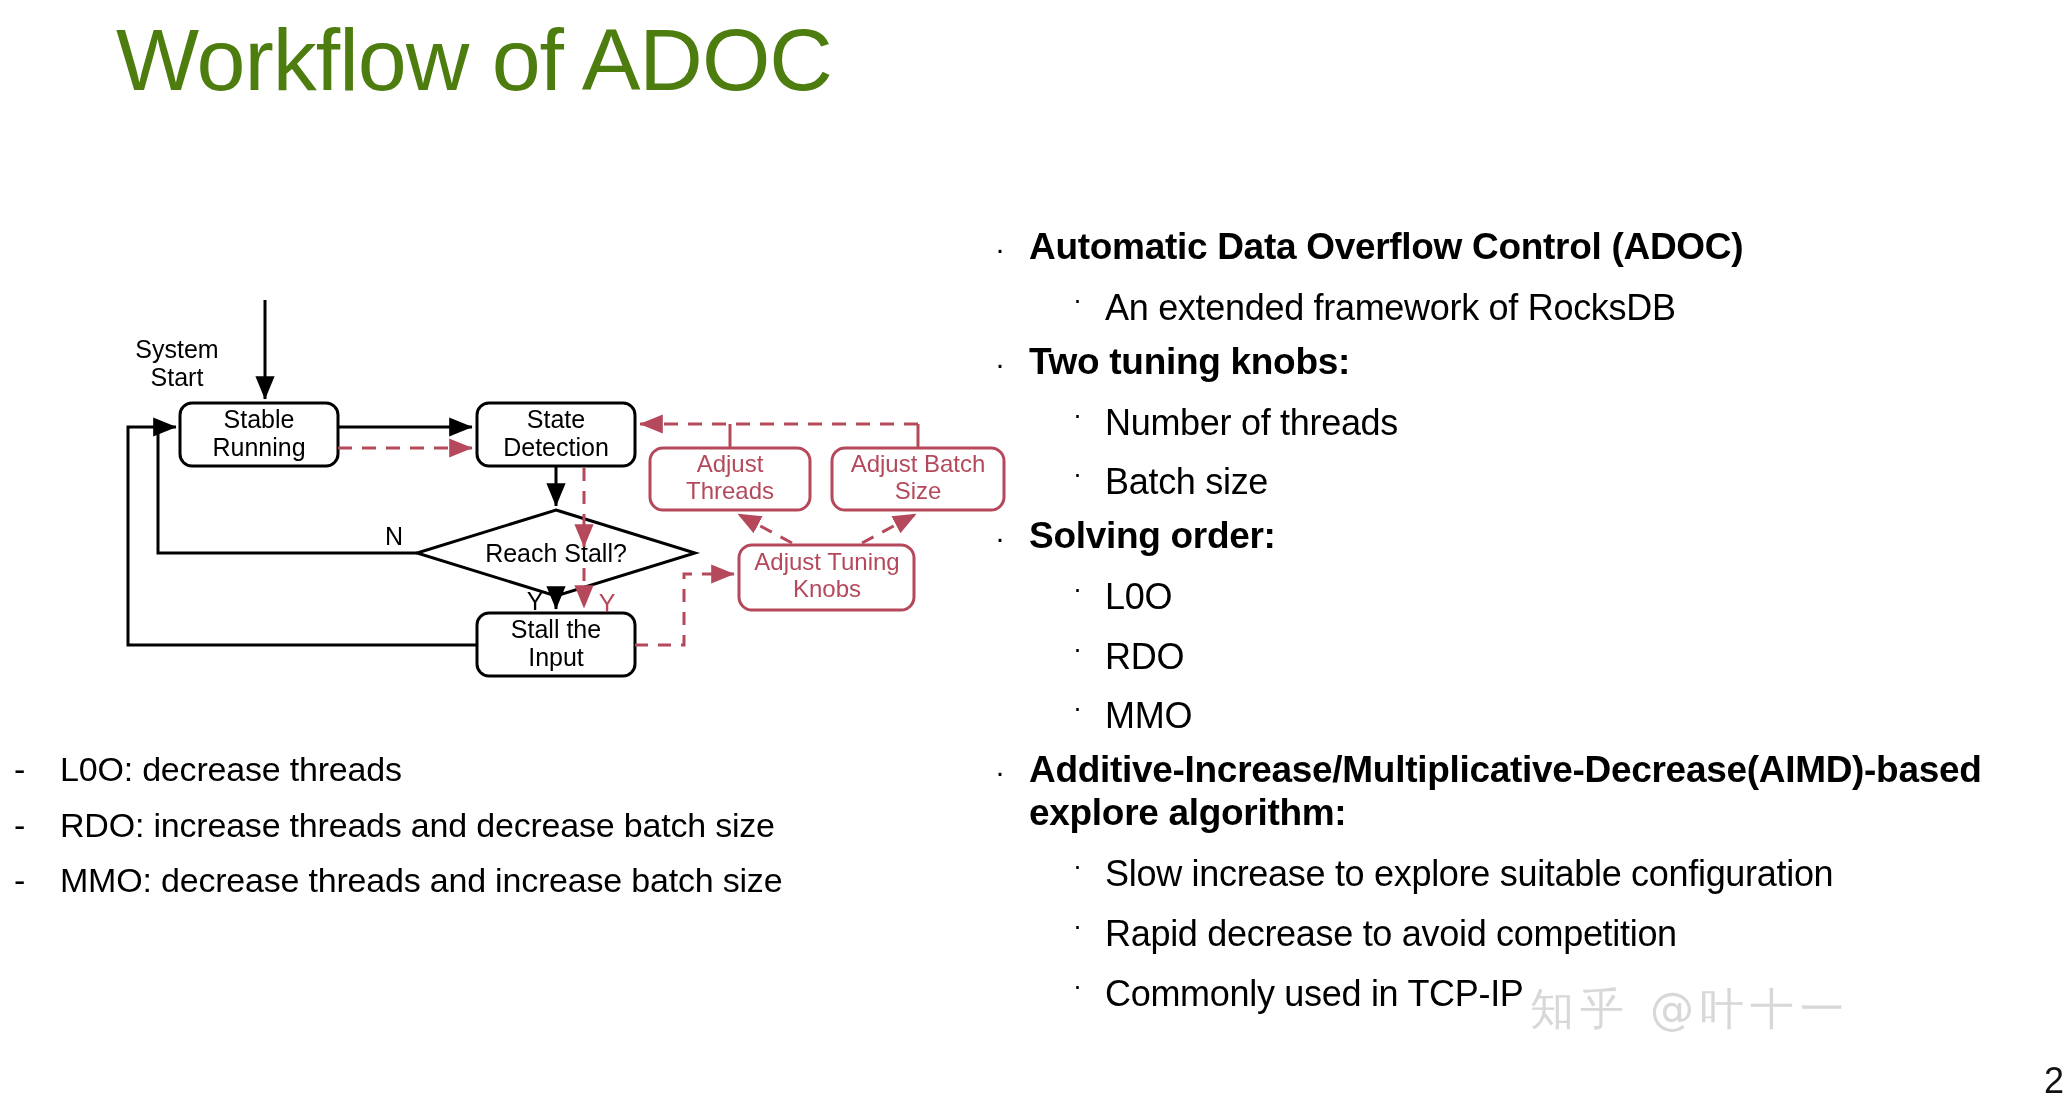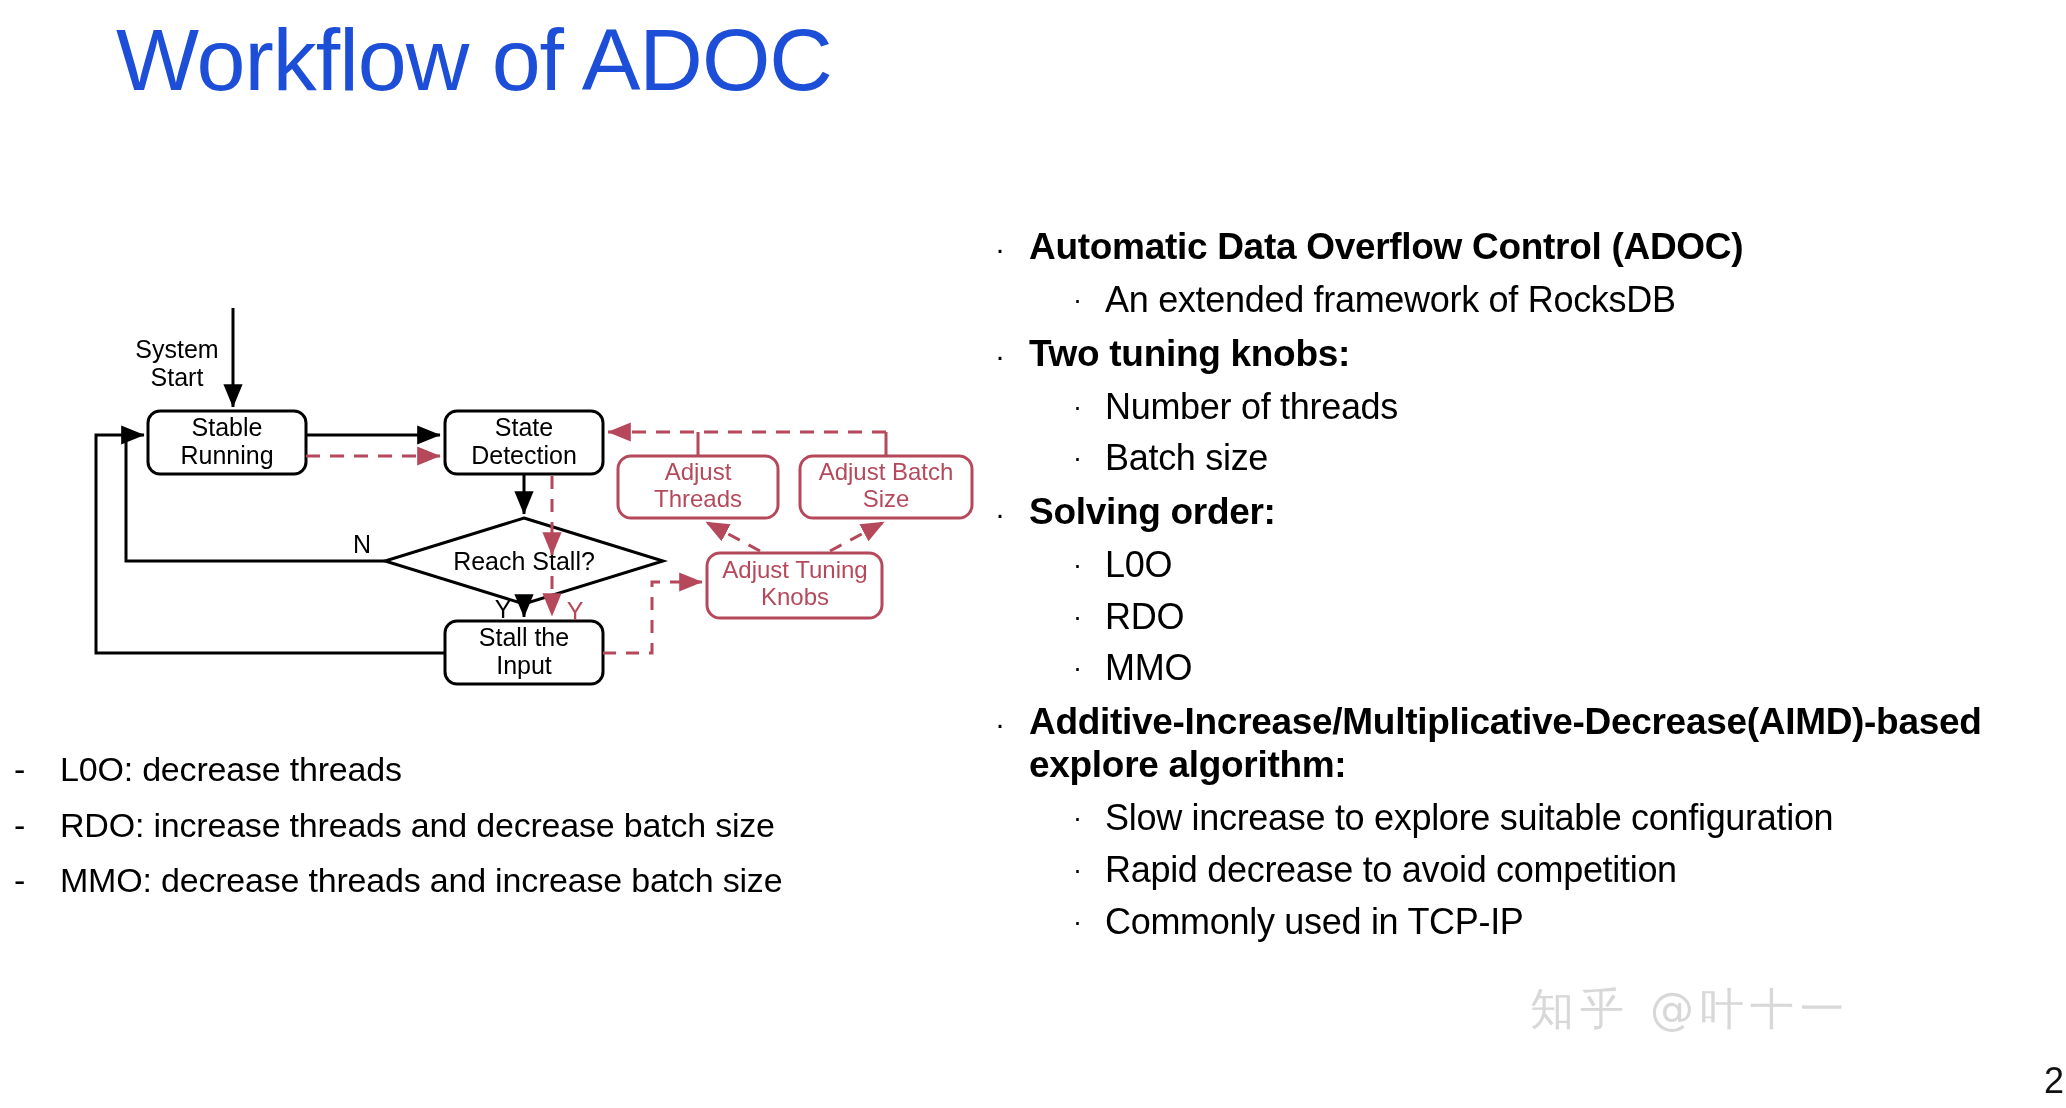--- a/index.html
+++ b/index.html
@@ -8,43 +8,43 @@
     width:2066px;height:1108px;position:relative;overflow:hidden;
     font-family:"Liberation Sans",sans-serif;color:#000;
     -webkit-font-smoothing:antialiased;
   }
   .slide{position:absolute;inset:0;background:#fff;}
 
   
   #slide-title{
     position:absolute;left:116px;top:16px;
     font-size:88px;line-height:1.0;font-weight:400;
-    color:#1d4ed8;letter-spacing:-1px;white-space:nowrap;
-  }
-
-  
-  #diagram-wrap{position:absolute;left:0px;top:308px;width:1000px;height:430px;}
+    color:#4d7c0f;letter-spacing:-1px;white-space:nowrap;
+  }
+
+  
+  #diagram-wrap{position:absolute;left:0px;top:300px;width:1000px;height:430px;padding-left:32px;}
   #diagram-svg{display:block;}
 
   
   #left-list{position:absolute;left:14px;top:748px;width:940px;}
   .dash-row{display:flex;align-items:flex-start;margin-bottom:12px;}
   .dash-mark{width:46px;flex:0 0 46px;font-size:34px;line-height:1.28;color:#000;
     font-family:"Liberation Sans",sans-serif;}
   .dash-text{font-size:34px;line-height:1.28;color:#000;letter-spacing:-0.2px;}
 
   
   #right-col{position:absolute;left:995px;top:226px;width:1060px;}
   .b1{display:flex;align-items:flex-start;margin-top:14px;}
   .b1:first-child{margin-top:0;}
   .b1 .dot{flex:0 0 34px;font-size:30px;line-height:1.12;padding-top:6px;color:#000;}
   .b1 .txt{font-size:37px;font-weight:bold;line-height:1.16;color:#000000;letter-spacing:-0.3px;}
   .b2{display:flex;align-items:flex-start;margin-top:10px;margin-left:78px;}
   .b2 .dot{flex:0 0 32px;font-size:27px;line-height:1.14;padding-top:6px;color:#000;}
-  .b2 .txt{font-size:36px;font-weight:400;line-height:1.16;color:#000;letter-spacing:-0.3px;}
+  .b2 .txt{font-size:36px;font-weight:400;line-height:1.16;color:#000;letter-spacing:-0.3px;margin-top:8px;}
   .grp{margin-bottom:12px;}
 
   
   #watermark{
     position:absolute;left:1530px;top:980px;
     font-size:44px;color:#d8d8d8;letter-spacing:6px;
     font-family:"DejaVu Sans",sans-serif;
     pointer-events:none;user-select:none;white-space:nowrap;
   }
   

